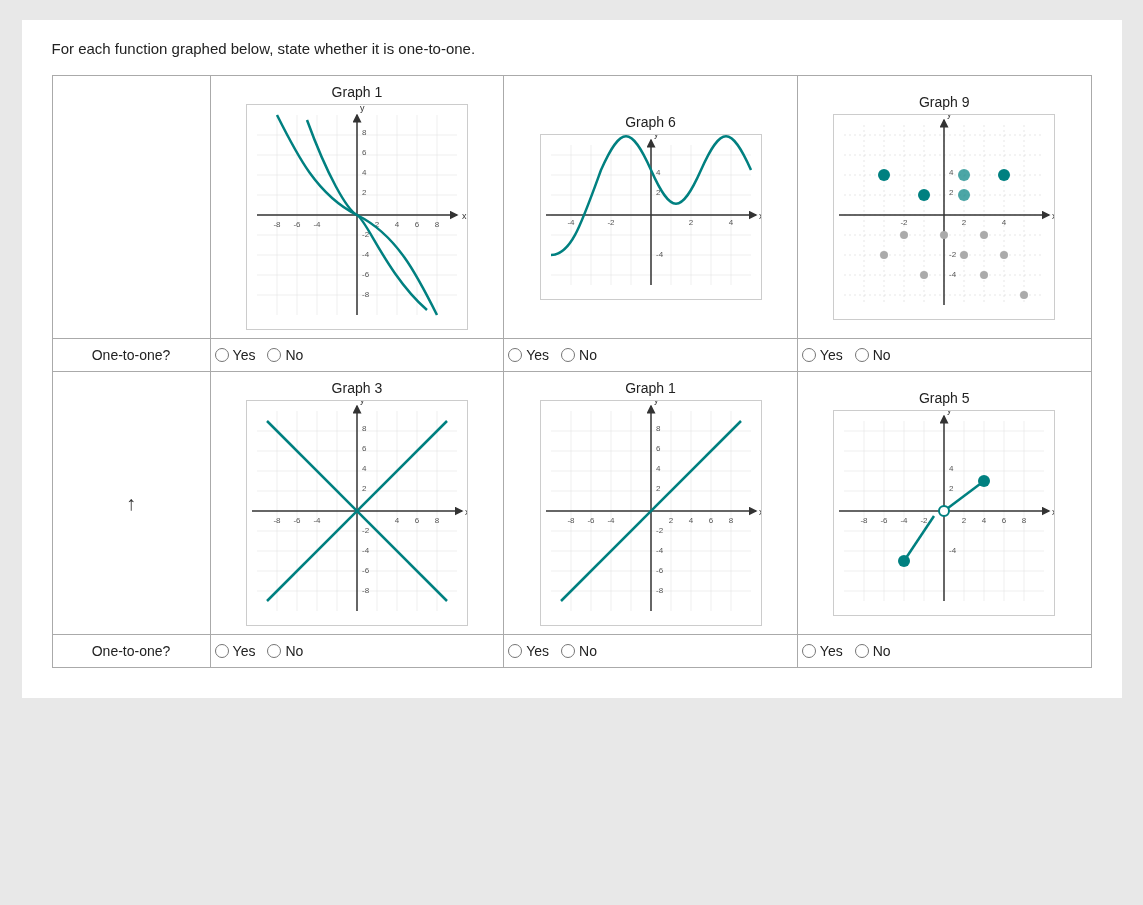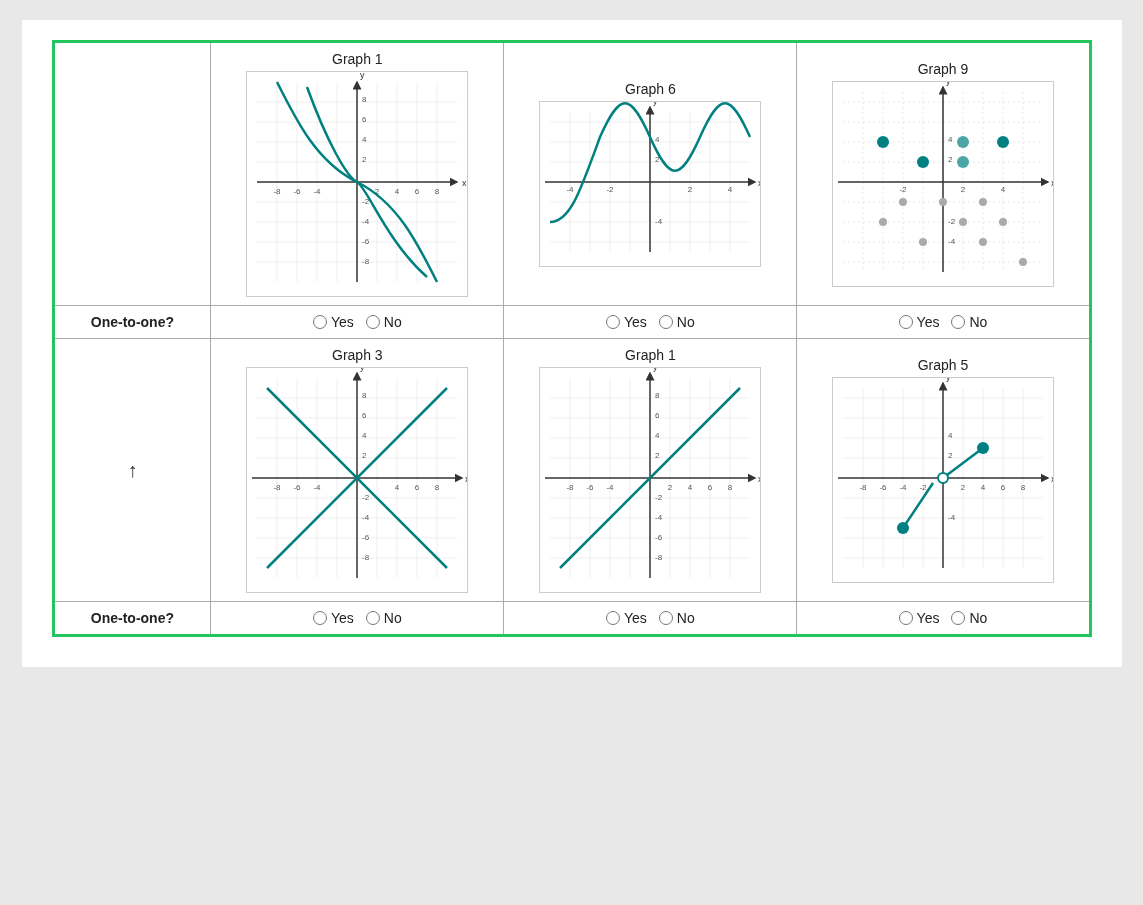--- a/index.html
+++ b/index.html
@@ -18,32 +18,32 @@
       width: 100%;
     }
     .instruction {
       font-size: 15px;
       margin-bottom: 18px;
       color: #222;
     }
     .main-table {
       width: 100%;
       border-collapse: collapse;
-      border: 3px solid #22c55e;
+      border: 1px solid #22c55e;
     }
     .main-table td {
       border: 1px solid #aaa;
       vertical-align: middle;
       text-align: center;
       padding: 8px 4px;
     }
     .label-cell {
       width: 140px;
       font-size: 14px;
-      font-weight: bold;
+      font-weight: normal;
       color: #222;
       text-align: left;
       padding-left: 16px;
     }
     .graph-cell {
       width: 260px;
       padding: 6px;
     }
     .graph-title {
       font-size: 14px;
@@ -53,21 +53,20 @@
     }
     .graph-container {
       border: 1px solid #ccc;
       background: white;
       display: inline-block;
       position: relative;
     }
     .radio-row {
       display: flex;
       align-items: center;
-      justify-content: center;
       gap: 12px;
       font-size: 14px;
       color: #222;
     }
     .radio-option {
       display: flex;
       align-items: center;
       gap: 4px;
       cursor: pointer;
     }
@@ -77,20 +76,21 @@
       cursor: pointer;
     }
     svg text {
       font-family: Arial, sans-serif;
     }
   </style>
 </head>
 <body>
 
 <div class="page-container">
+  <p class="instruction">For each function graphed below, state whether it is one-to-one.</p>
 
   <table class="main-table">
 
     <tbody>
         <tr>
       <td class="label-cell"></td>
 
       <td class="graph-cell">
         <div class="graph-title">Graph 1</div>
         <div class="graph-container">

